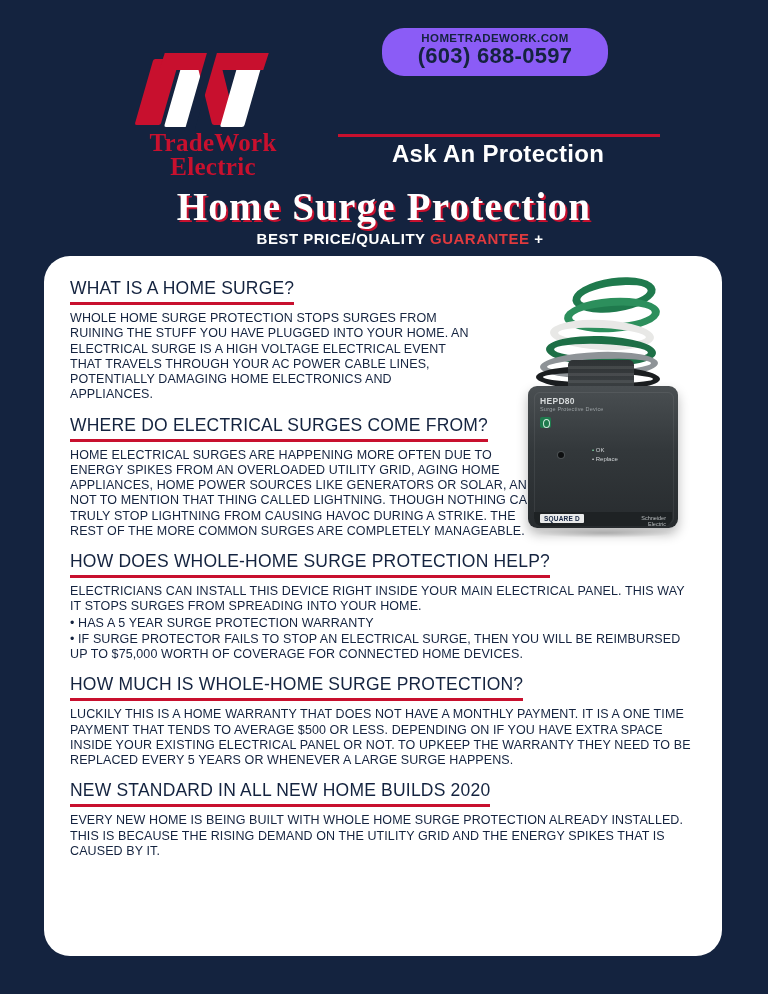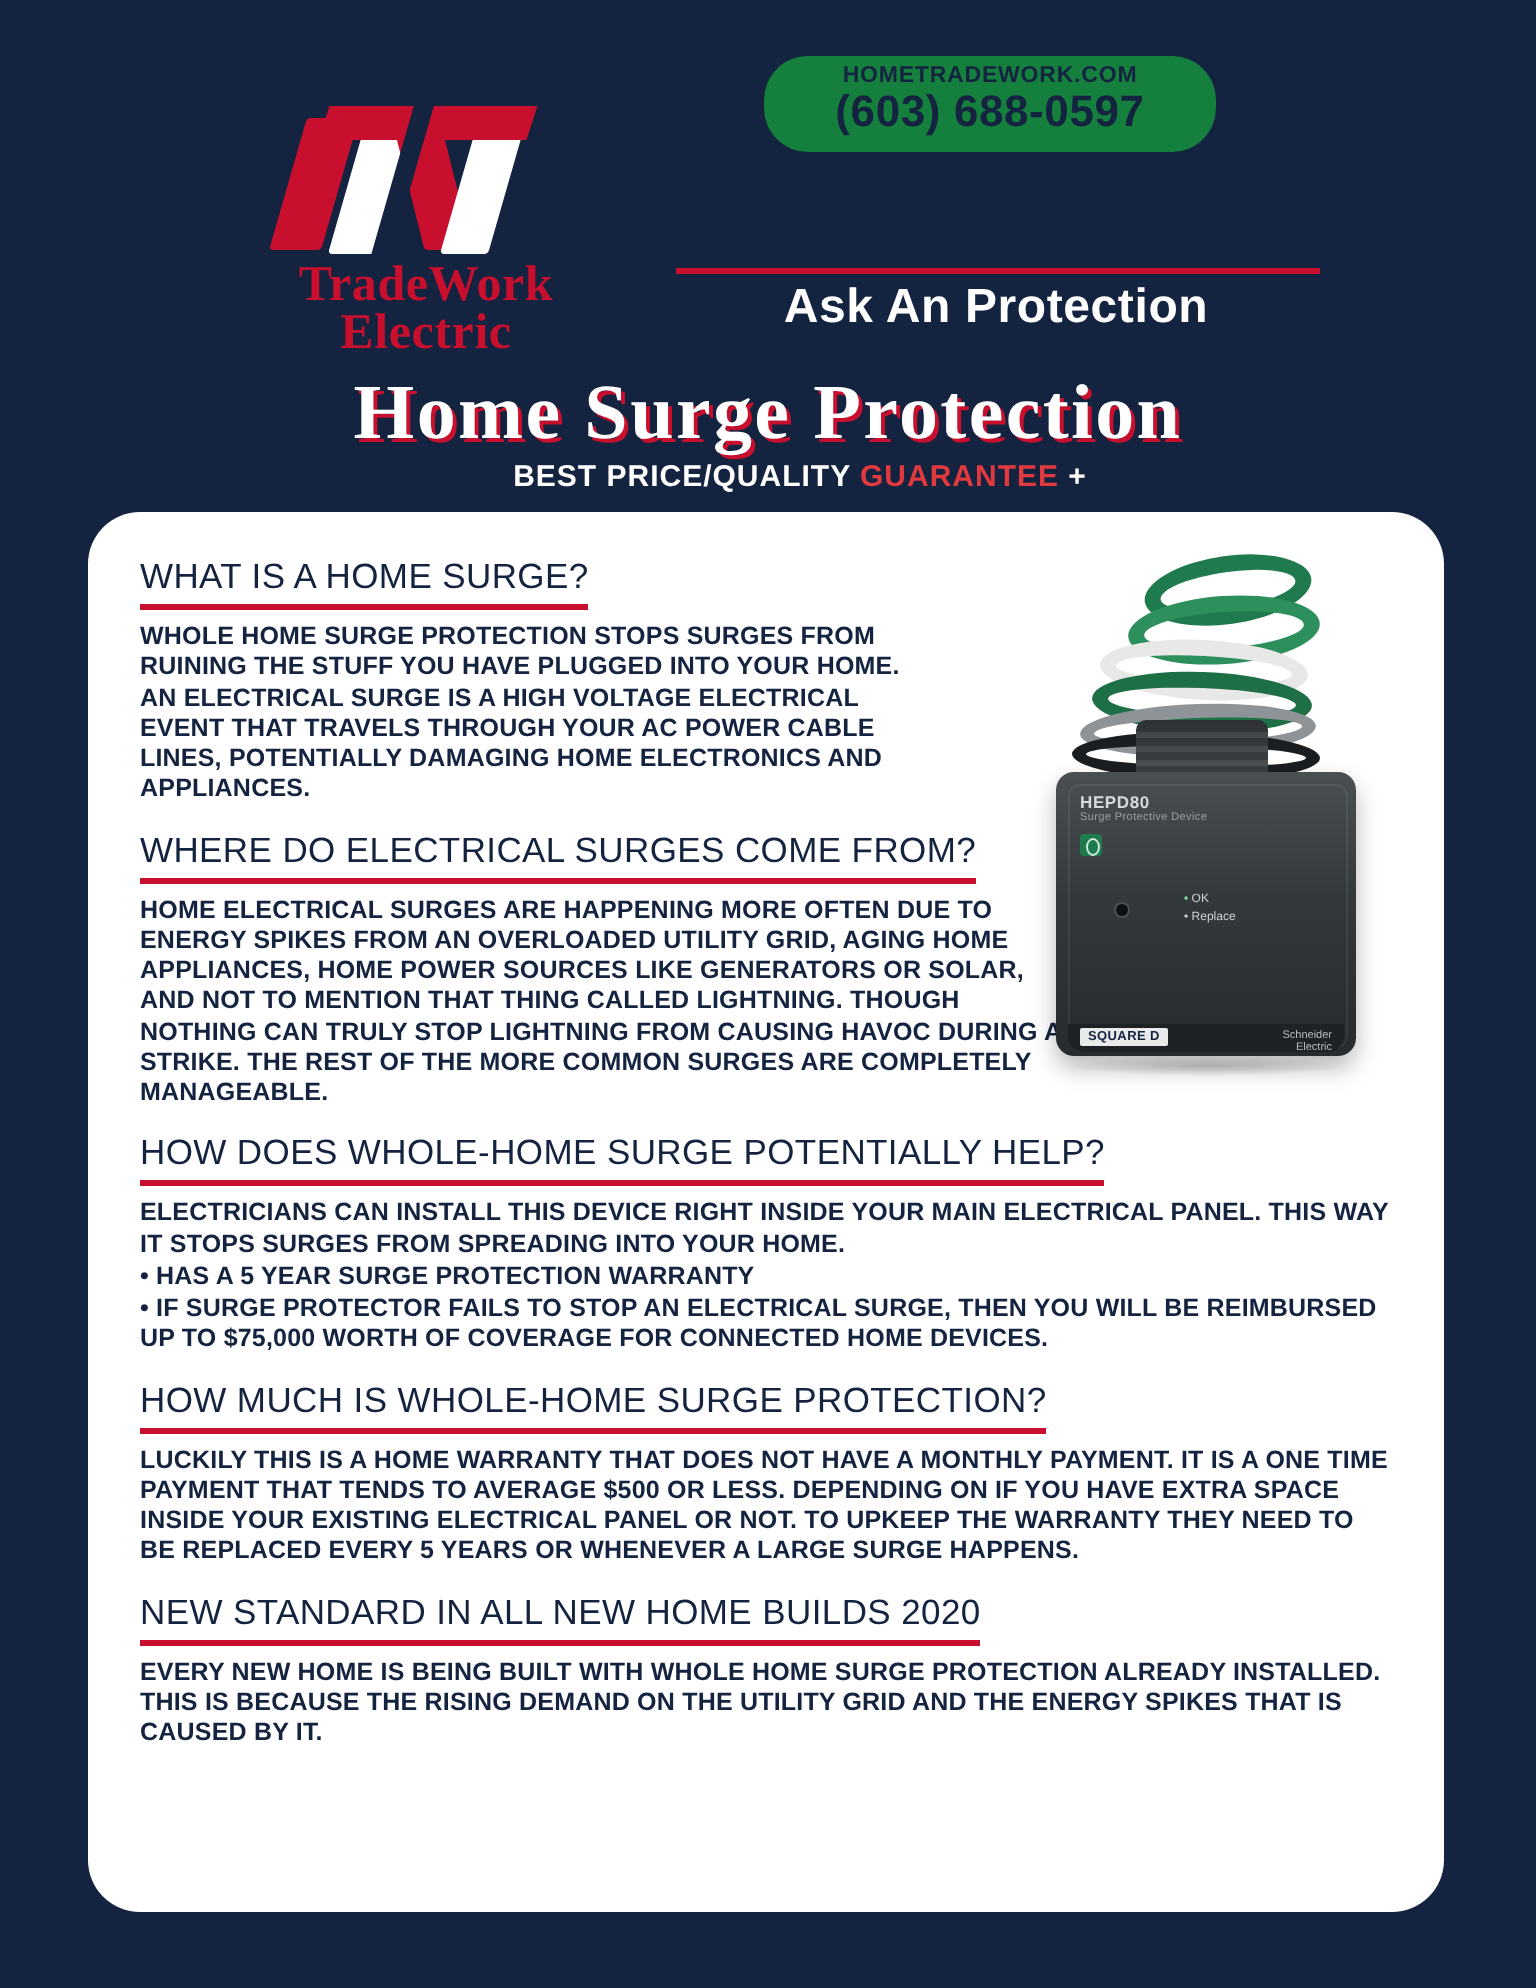--- a/index.html
+++ b/index.html
@@ -94,21 +94,21 @@
     letter-spacing: 0.3px;
     font-family: "Liberation Serif", serif;
   }
   .logo-text-1 { font-size: 25px; }
   .logo-text-2 { font-size: 25px; margin-top: -4px; }
 
   .phone-box {
     position: absolute;
     left: 368px; top: 14px;
     width: 226px;
-    background: #15803d;
+    background: #8b5cf6;
     border-radius: 22px;
     padding: 4px 0 7px 0;
     text-align: center;
   }
   .phone-site {
     color: #14233f;
     font-size: 11.5px;
     font-weight: bold;
     letter-spacing: 0.4px;
   }
@@ -193,21 +193,21 @@
     letter-spacing: 0.2px;
     display: inline-block;
     padding-bottom: 3px;
     border-bottom: 3px solid #c8102e;
     margin-bottom: 6px;
   }
 
   .sec p {
     color: #14233f;
     font-size: 12.5px;
-    font-weight: bold;
+    font-weight: normal;
     line-height: 1.22;
     letter-spacing: 0.1px;
   }
   .sec p + p { margin-top: 1px; }
 
   .sec.narrow p { max-width: 400px; }
   .sec.narrow2 p { max-width: 470px; }
 
   
   .device {
@@ -412,21 +412,21 @@
       <h2>WHAT IS A HOME SURGE?</h2>
       <p>WHOLE HOME SURGE PROTECTION STOPS SURGES FROM RUINING THE STUFF YOU HAVE PLUGGED INTO YOUR HOME. AN ELECTRICAL SURGE IS A HIGH VOLTAGE ELECTRICAL EVENT THAT TRAVELS THROUGH YOUR AC POWER CABLE LINES, POTENTIALLY DAMAGING HOME ELECTRONICS AND APPLIANCES.</p>
     </div>
 
     <div class="sec narrow2">
       <h2>WHERE DO ELECTRICAL SURGES COME FROM?</h2>
       <p>HOME ELECTRICAL SURGES ARE HAPPENING MORE OFTEN DUE TO ENERGY SPIKES FROM AN OVERLOADED UTILITY GRID, AGING HOME APPLIANCES, HOME POWER SOURCES LIKE GENERATORS OR SOLAR, AND NOT TO MENTION THAT THING CALLED LIGHTNING. THOUGH NOTHING CAN TRULY STOP LIGHTNING FROM CAUSING HAVOC DURING A STRIKE. THE REST OF THE MORE COMMON SURGES ARE COMPLETELY MANAGEABLE.</p>
     </div>
 
     <div class="sec">
-      <h2>HOW DOES WHOLE-HOME SURGE POTENTIALLY HELP?</h2>
+      <h2>HOW DOES WHOLE-HOME SURGE PROTECTION HELP?</h2>
       <p>ELECTRICIANS CAN INSTALL THIS DEVICE RIGHT INSIDE YOUR MAIN ELECTRICAL PANEL. THIS WAY IT STOPS SURGES FROM SPREADING INTO YOUR HOME.</p>
       <p>• HAS A 5 YEAR SURGE PROTECTION WARRANTY</p>
       <p>• IF SURGE PROTECTOR FAILS TO STOP AN ELECTRICAL SURGE, THEN YOU WILL BE REIMBURSED UP TO $75,000 WORTH OF COVERAGE FOR CONNECTED HOME DEVICES.</p>
     </div>
 
     <div class="sec">
       <h2>HOW MUCH IS WHOLE-HOME SURGE PROTECTION?</h2>
       <p>LUCKILY THIS IS A HOME WARRANTY THAT DOES NOT HAVE A MONTHLY PAYMENT. IT IS A ONE TIME PAYMENT THAT TENDS TO AVERAGE $500 OR LESS. DEPENDING ON IF YOU HAVE EXTRA SPACE INSIDE YOUR EXISTING ELECTRICAL PANEL OR NOT. TO UPKEEP THE WARRANTY THEY NEED TO BE REPLACED EVERY 5 YEARS OR WHENEVER A LARGE SURGE HAPPENS.</p>
     </div>
 

